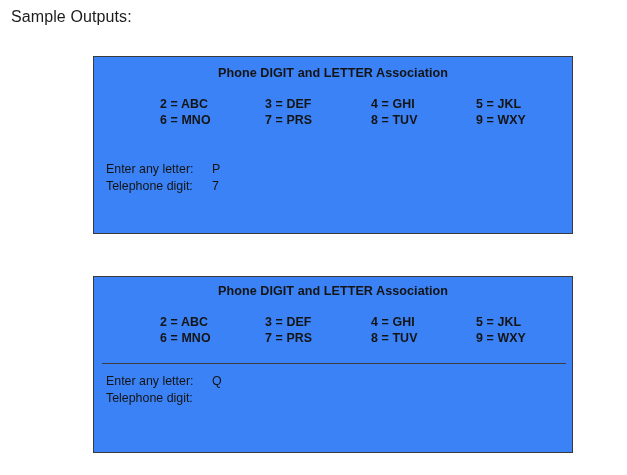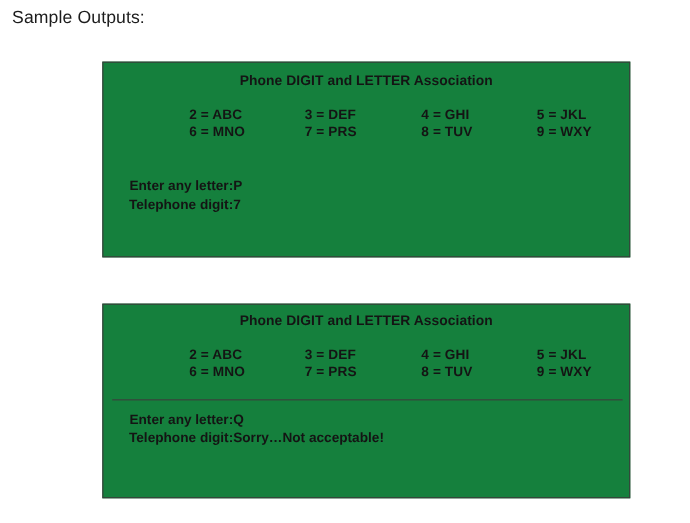--- a/index.html
+++ b/index.html
@@ -24,21 +24,21 @@
     font-size: 16px;
     font-weight: 400;
     color: #1c1c1c;
     letter-spacing: 0.1px;
     white-space: nowrap;
   }
 
   .output-box {
     position: absolute;
     box-sizing: border-box;
-    background: #15803d;
+    background: #3b82f6;
     border: 1.6px solid #3a3a3a;
   }
 
   #output-box-1 {
     left: 93px;
     top: 56px;
     width: 480px;
     height: 178px;
   }
 
@@ -76,39 +76,37 @@
     color: #141414;
   }
 
   #output-box-1 .digit-grid { top: 40px; }
   #output-box-2 .digit-grid { top: 38px; }
 
   .digit-grid .pad { grid-column: 1; }
   .digit-cell {
     white-space: nowrap;
     letter-spacing: 0.1px;
-    margin-left: 12px;
   }
 
   .divider {
     position: absolute;
     left: 8px;
     right: 6px;
     height: 0;
     border-top: 1.6px solid #3c3c3c;
   }
   #output-box-2 .divider { top: 86px; }
 
   .result-block {
     position: absolute;
     left: 12px;
     font-size: 12.4px;
-    font-weight: 700;
+    font-weight: 400;
     color: #141414;
-    text-align: right;
   }
 
   #output-box-1 .result-block { top: 104px; }
   #output-box-2 .result-block { top: 96px; }
 
   .result-line {
     display: flex;
     align-items: baseline;
     white-space: nowrap;
     line-height: 1.35;
@@ -179,16 +177,15 @@
 
   <div class="divider"></div>
 
   <div class="result-block">
     <div class="result-line">
       <span class="result-label">Enter any letter:</span>
       <span class="result-value">Q</span>
     </div>
     <div class="result-line">
       <span class="result-label">Telephone digit:</span>
-      <span class="result-value">Sorry…Not acceptable!</span>
     </div>
   </div>
 </div>
 
 </body></html>

